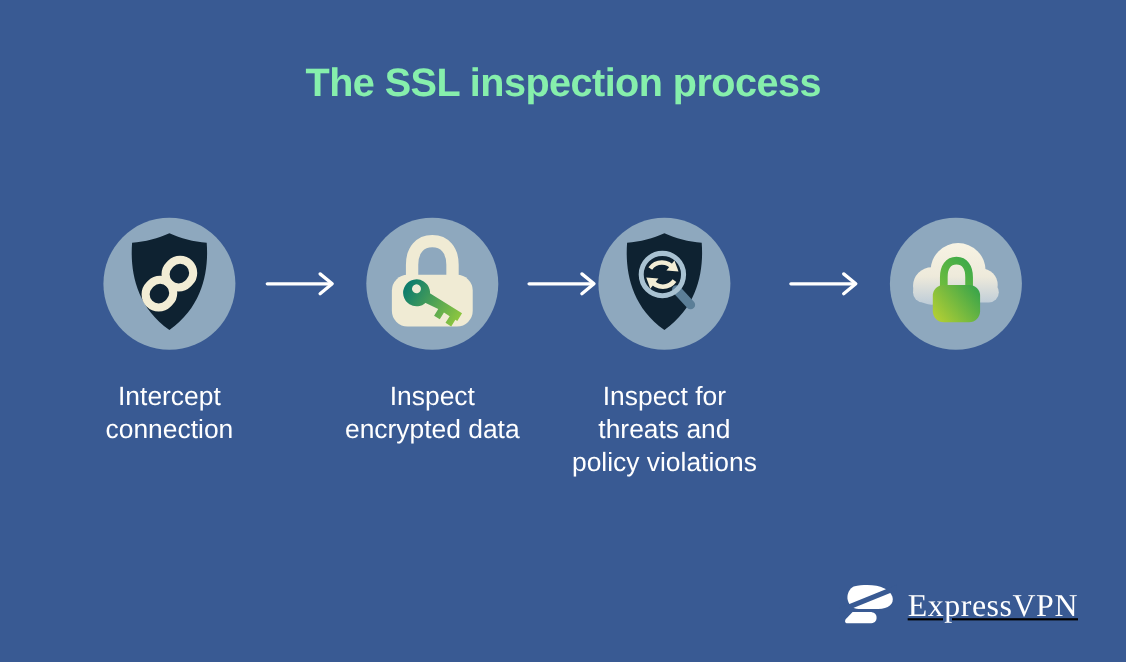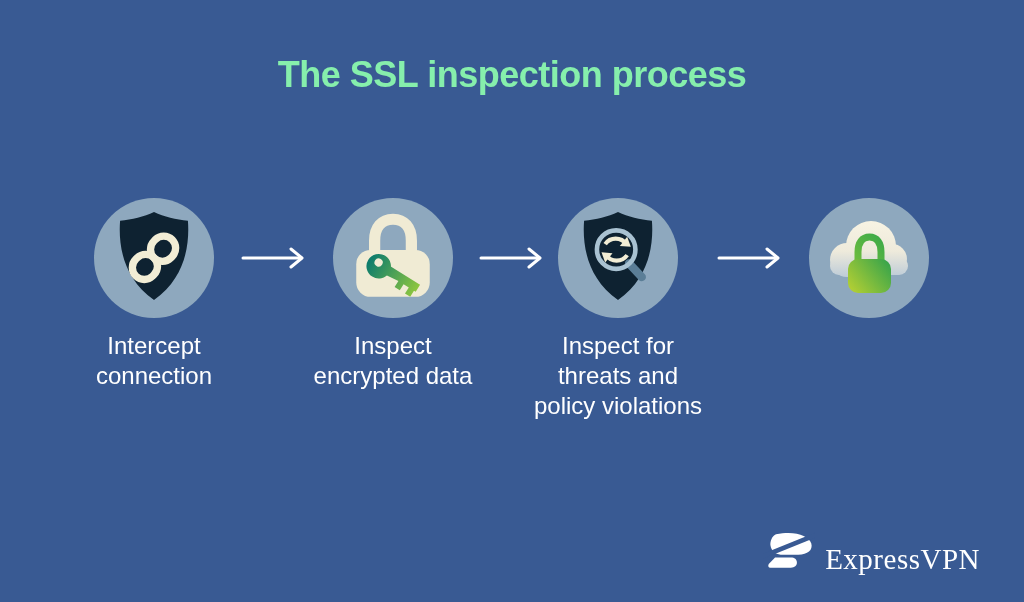--- a/index.html
+++ b/index.html
@@ -11,40 +11,40 @@
     font-family:"Liberation Sans","DejaVu Sans",sans-serif;
   }
   .title{
     position:absolute;top:54px;left:0;width:1024px;
     text-align:center;color:#86efac;
     font-size:36px;font-weight:600;letter-spacing:-0.5px;
   }
   .step{position:absolute;top:198px;width:220px;}
   .step-1{left:44px;}
   .step-2{left:283px;}
-  .step-3{left:508px;}
+  .step-3{left:494px;}
   .step-4{left:759px;}
   .icon-circle{
     width:120px;height:120px;border-radius:50%;
     background:#8ea8be;
     margin:0 auto;
     display:flex;align-items:center;justify-content:center;
   }
   .step-label{
-    margin-top:13px;
+    margin-top:28px;
     color:#ffffff;font-size:24px;line-height:30px;font-weight:500;
     text-align:center;white-space:pre-line;
   }
   .arrow{position:absolute;top:246px;width:70px;height:24px;}
   .arrow-1{left:239px;}
   .arrow-2{left:477px;}
   .arrow-3{left:715px;}
   .footer-logo{
     position:absolute;right:44px;bottom:26px;
-    display:flex;align-items:flex-end;gap:10px;
+    display:flex;align-items:center;gap:10px;text-decoration:underline;
   }
   .brand-text{
     color:#ffffff;
     font-family:"Liberation Serif","DejaVu Serif",serif;
     font-size:29px;font-weight:500;letter-spacing:0.5px;
   }
 </style>
 </head>
 <body>
 

